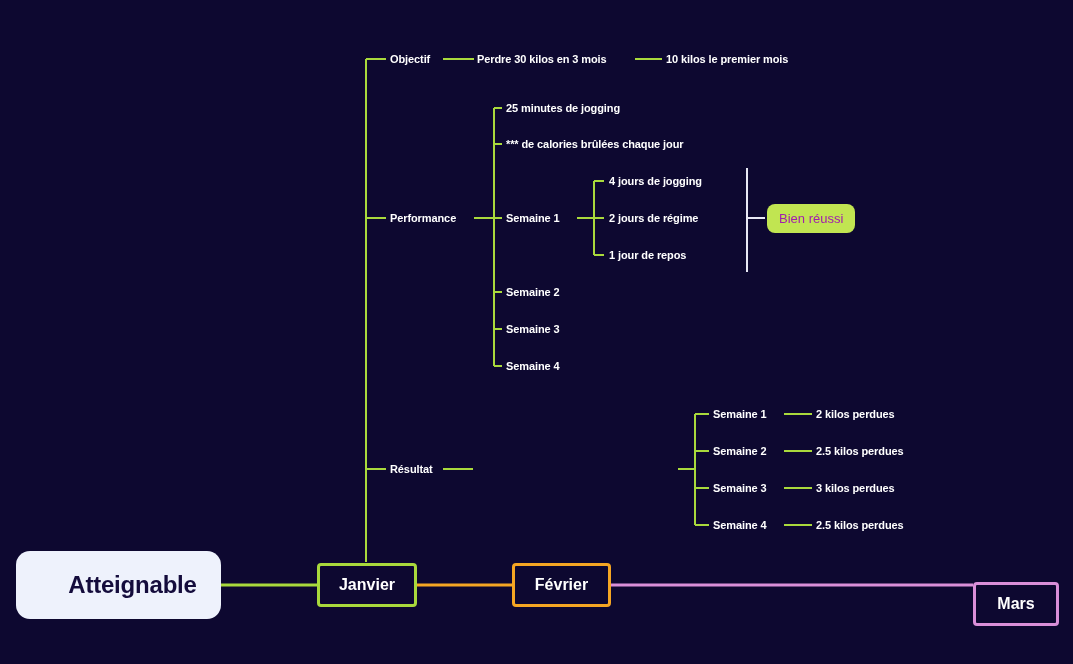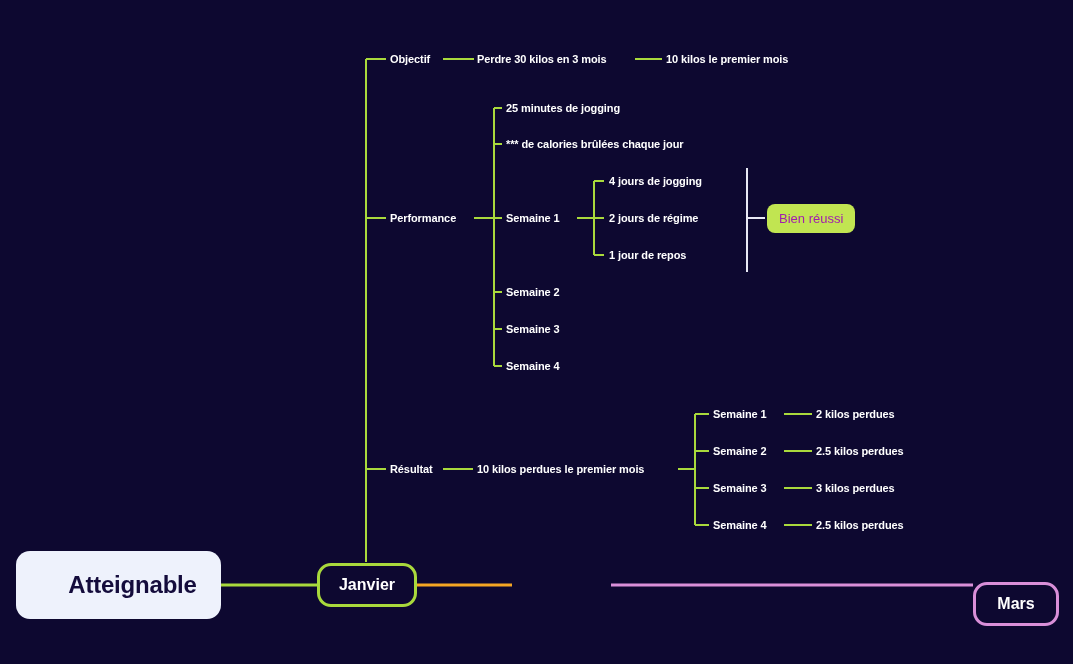--- a/index.html
+++ b/index.html
@@ -33,21 +33,21 @@
   }
   .node-label.right { transform: translateY(-50%); }
 
   
   .milestone {
     position: absolute;
     display: flex;
     align-items: center;
     justify-content: center;
     box-sizing: border-box;
-    border-radius: 14px;
+    border-radius: 4px;
     color: #ffffff;
     font-weight: bold;
     font-size: 16px;
     white-space: nowrap;
     background: #0d0830;
   }
   .milestone.jan  { border: 3px solid #a9d93c; }
   .milestone.feb  { border: 3px solid #f5a623; }
   .milestone.mar  { border: 3px solid #d98fd9; }
 
@@ -163,34 +163,34 @@
   <div class="node-label right" style="left:506px; top:329px;">Semaine 3</div>
   <div class="node-label right" style="left:506px; top:366px;">Semaine 4</div>
 
   <div class="node-label right" style="left:609px; top:181px;">4 jours de jogging</div>
   <div class="node-label right" style="left:609px; top:218px;">2 jours de régime</div>
   <div class="node-label right" style="left:609px; top:255px;">1 jour de repos</div>
 
   <div class="status-pill" style="left:767px; top:204px; height:29px;">Bien réussi</div>
 
   <div class="node-label right" style="left:390px; top:469px;">Résultat</div>
-  <div class="node-label right" style="left:477px; top:469px;">10 kilos perdues le premier mois</div>
 
   <div class="node-label right" style="left:713px; top:414px;">Semaine 1</div>
   <div class="node-label right" style="left:816px; top:414px;">2 kilos perdues</div>
 
   <div class="node-label right" style="left:713px; top:451px;">Semaine 2</div>
   <div class="node-label right" style="left:816px; top:451px;">2.5 kilos perdues</div>
 
   <div class="node-label right" style="left:713px; top:488px;">Semaine 3</div>
   <div class="node-label right" style="left:816px; top:488px;">3 kilos perdues</div>
 
   <div class="node-label right" style="left:713px; top:525px;">Semaine 4</div>
   <div class="node-label right" style="left:816px; top:525px;">2.5 kilos perdues</div>
 
   <div class="root-card" style="left:16px; top:551px; width:205px; height:68px;">Atteignable</div>
 
   <div class="milestone jan" style="left:317px; top:563px; width:100px; height:44px;">Janvier</div>
 
+  <div class="milestone feb" style="left:512px; top:563px; width:99px; height:44px;">Février</div>
 
   <div class="milestone mar" style="left:973px; top:563px; width:86px; height:44px;margin-top:19px;">Mars</div>
 
 </div>
 
 </body></html>

